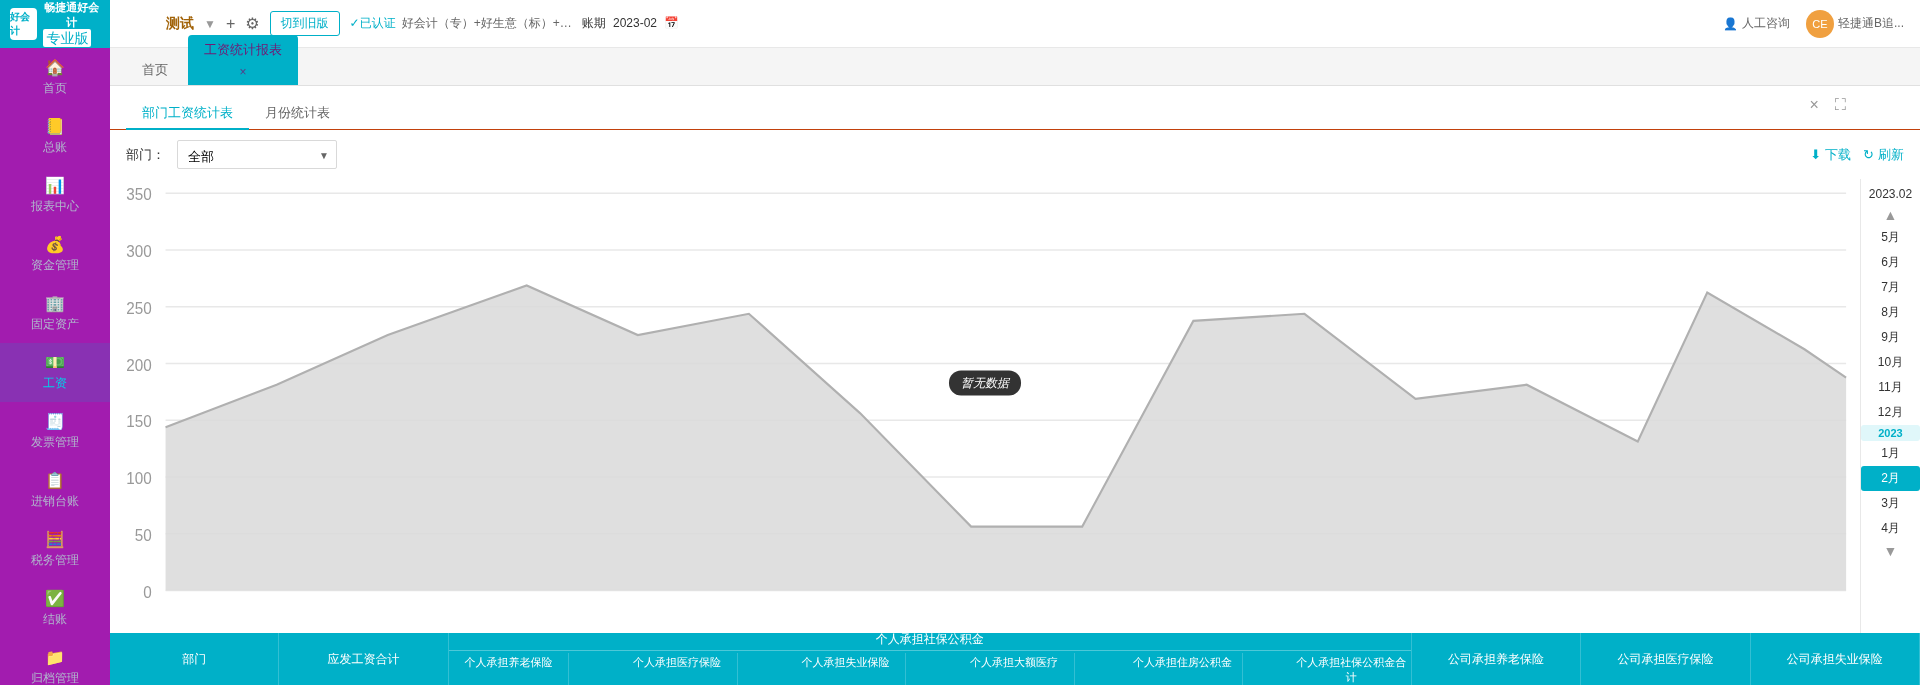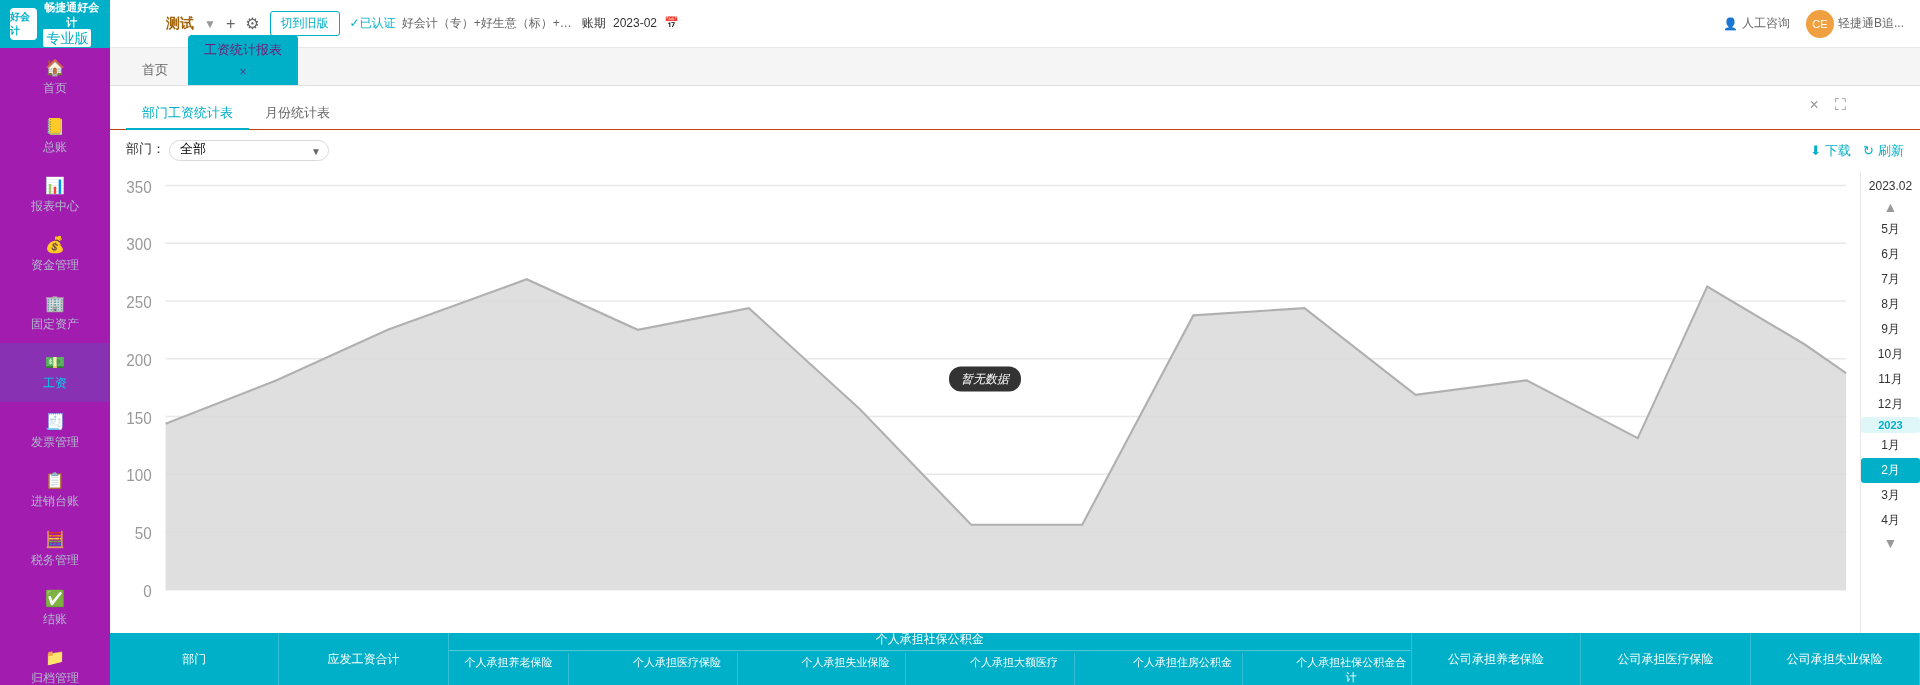--- a/index.html
+++ b/index.html
@@ -136,27 +136,28 @@
       font-size: 13px;
       color: #666;
       border-bottom: 2px solid transparent;
       margin-bottom: -1px;
     }
     .subtab.active { color: #00b0c8; border-bottom: 2px solid #00b0c8; font-weight: 500; }
 
     
     .toolbar {
       display: flex;
+      align-items: center;
       padding: 10px 16px;
-      gap: 4px;
+      gap: 12px;
       flex-shrink: 0;
     }
     .toolbar-label { color: #333; font-size: 13px; }
     .select-wrapper { position: relative; display: inline-block; }
-    .select-wrapper select { width: 160px; padding: 0 30px 4px 10px; border: 1px solid #d9d9d9; border-radius: 11px; font-size: 13px; appearance: none; background: #fff; cursor: pointer; }
+    .select-wrapper select { width: 160px; padding: 8px 30px 4px 10px; border: 1px solid #d9d9d9; border-radius: 2px; font-size: 13px; appearance: none; background: #fff; cursor: pointer; }
     .select-wrapper::after { content: '▼'; position: absolute; right: 8px; top: 50%; transform: translateY(-50%); font-size: 10px; color: #666; pointer-events: none; }
     .toolbar-right { margin-left: auto; display: flex; gap: 12px; }
     .tool-btn { display: flex; align-items: center; gap: 4px; color: #00b0c8; font-size: 13px; cursor: pointer; }
 
     
     .date-panel {
       position: absolute;
       right: 0;
       top: 0;
       width: 60px;

